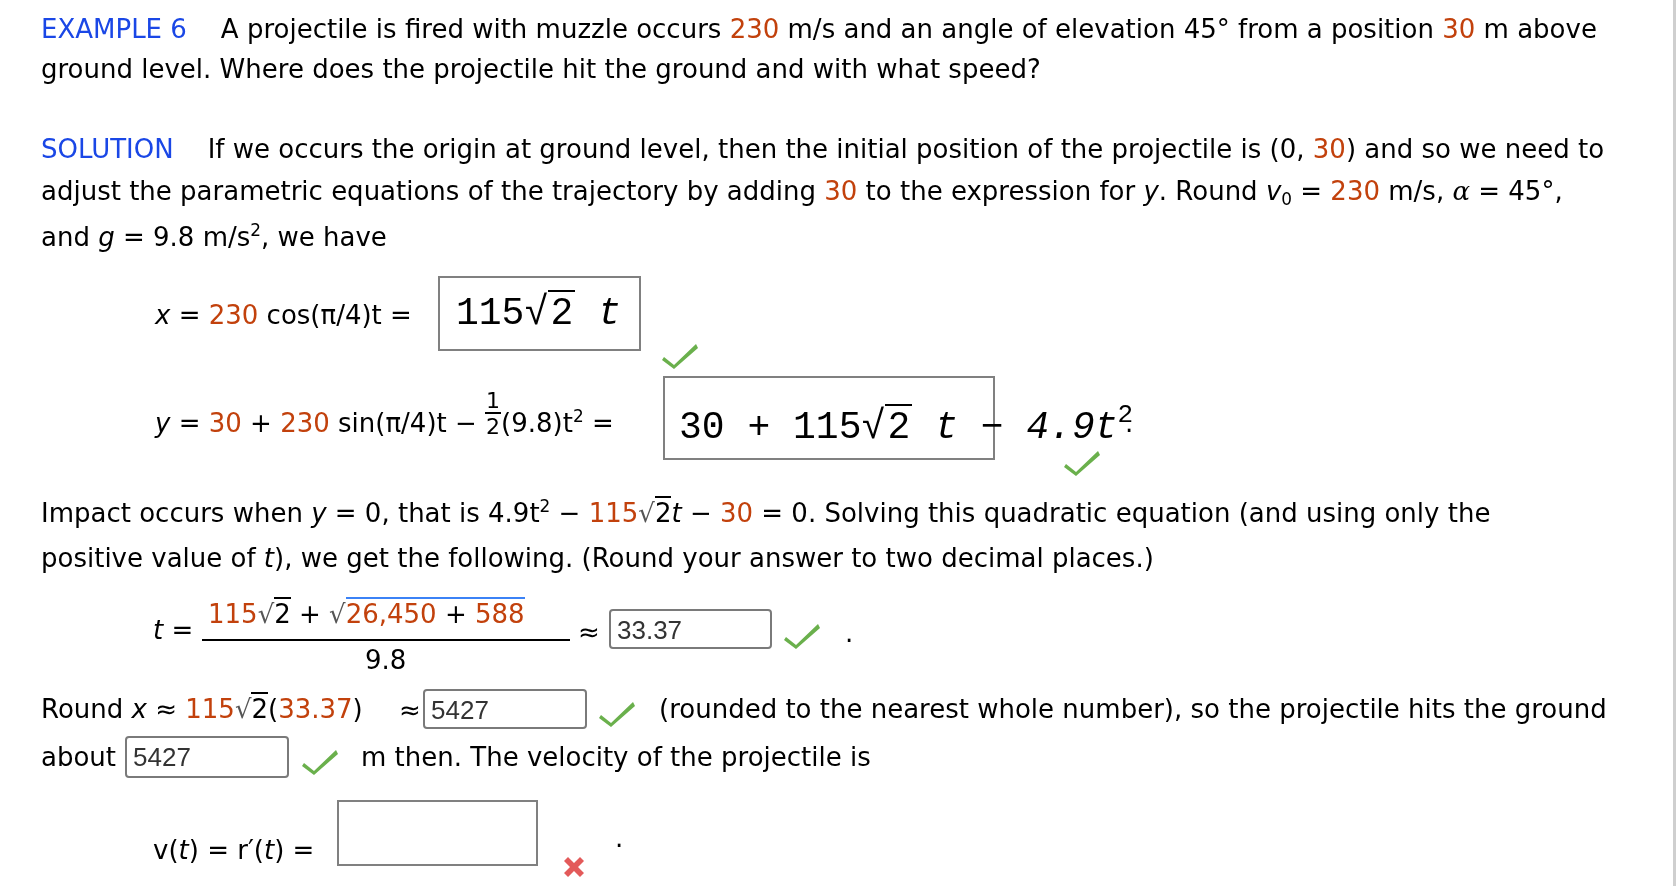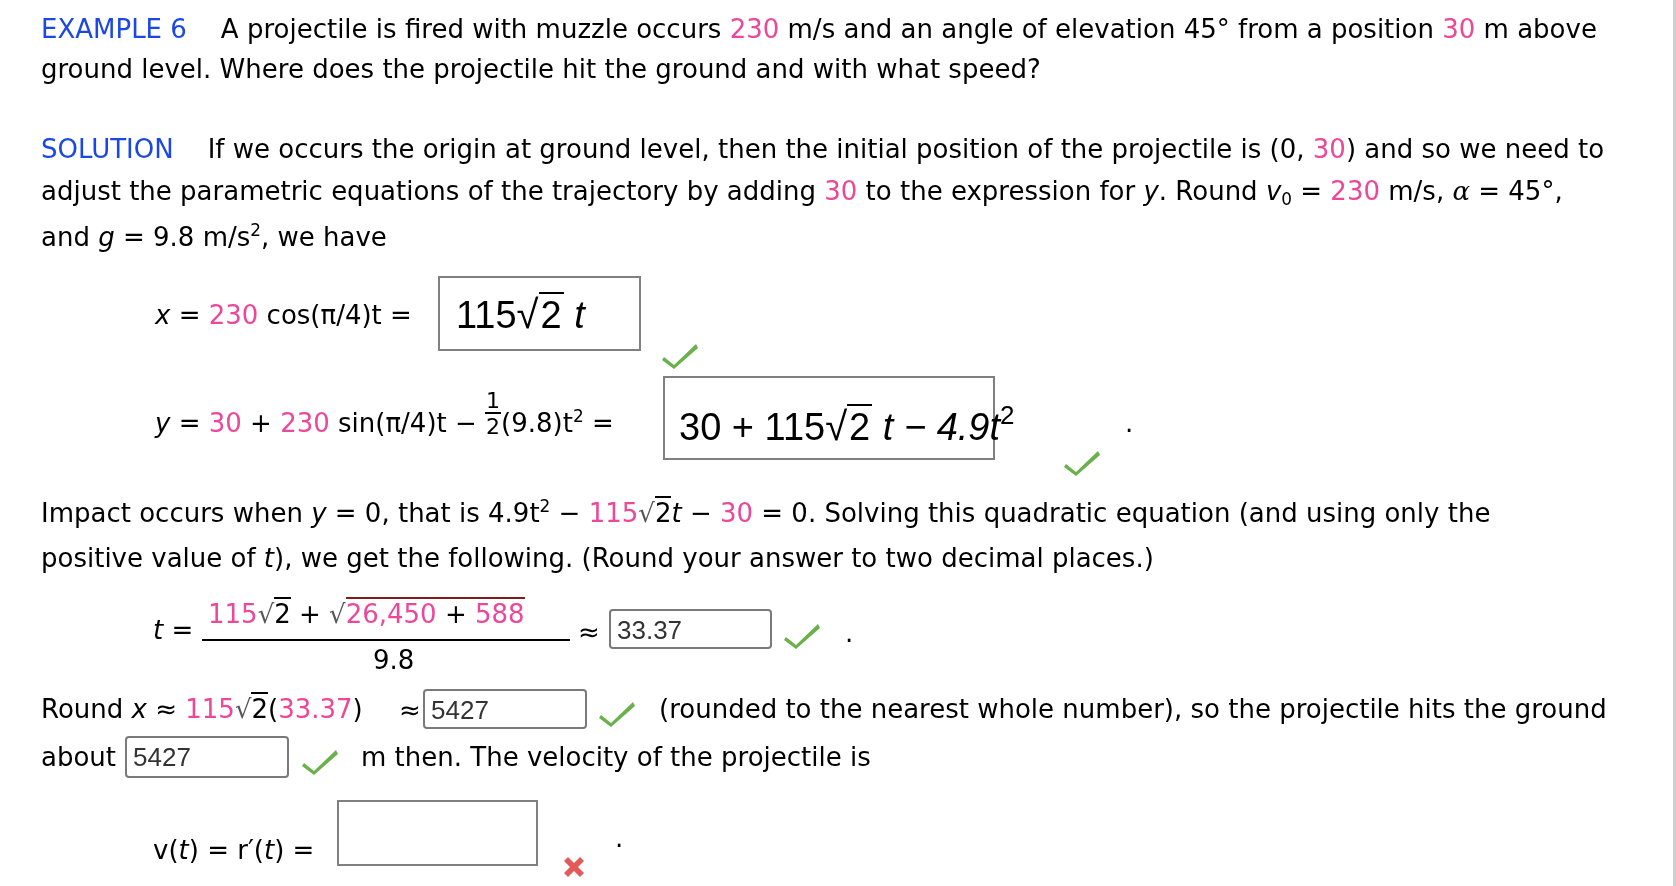--- a/index.html
+++ b/index.html
@@ -6,24 +6,24 @@
   body {
     width:1676px; height:886px; position:relative; overflow:hidden;
     background:#ffffff;
     font-family:"DejaVu Sans", sans-serif;
     font-size:26px; color:#000;
   }
   .right-border { position:absolute; right:0; top:0; width:3px; height:886px; background:#cfcfcf; }
   .abs { position:absolute; white-space:nowrap; line-height:1; }
   .blue { color:#1a47e6; }
   .bold { font-weight:normal; }
-  .red { color:#ec4899; }
+  .red { color:#c2410c; }
   .it { font-style:italic; }
   .serif { font-family:"DejaVu Serif", serif; }
-  .tex { font-family:Liberation Sans, sans-serif; font-size:38px;text-align:right; }
+  .tex { font-family:Liberation Mono, monospace; font-size:38px;text-align:right; }
   .box {
     position:absolute; border:2px solid #808080; background:#fff;
     box-sizing:border-box;
   }
   .inbox {
     position:absolute; border:2px solid #7a7a7a; border-radius:4px; background:#fff;
     box-sizing:border-box; font-family:"Liberation Sans", sans-serif; font-size:26px;
     color:#333; padding:2px 6px; line-height:34px;
   }
   .check { position:absolute; width:40px; height:30px; }
@@ -79,24 +79,24 @@
 
 <div class="abs" style="left:41px; top:498px;">
   <span>Impact occurs when  </span><span class="it">y</span><span> = 0,  that is  4.9t</span><span class="sup">2</span><span> − </span><span class="red">115</span><span style="color:#555">√</span><span style="border-top:2px solid #000;">2</span><span class="it">t</span><span> − </span><span class="red">30</span><span> = 0.  Solving this quadratic equation (and using only the</span>
 </div>
 <div class="abs" style="left:41px; top:545px;">
   <span>positive value of </span><span class="it">t</span><span>), we get the following. (Round your answer to two decimal places.)</span>
 </div>
 
 <div class="abs" style="left:153px; top:617px;"><span class="it">t =</span></div>
 <div class="abs" style="left:208px; top:601px;">
-  <span class="red">115</span><span style="color:#555">√</span><span style="border-top:2px solid #000;">2</span><span> + </span><span style="color:#555">√</span><span style="border-top:2px solid #7f1d1d;margin-top:48px;"><span class="red">26,450</span><span> + </span><span class="red">588</span></span>
+  <span class="red">115</span><span style="color:#555">√</span><span style="border-top:2px solid #000;">2</span><span> + </span><span style="color:#555">√</span><span style="border-top:2px solid #3b82f6;margin-top:48px;"><span class="red">26,450</span><span> + </span><span class="red">588</span></span>
 </div>
 <div class="frac-line" style="left:202px; top:639px; width:368px;"></div>
-<div class="abs" style="left:365px; top:647px;margin-left:8px;">9.8</div>
+<div class="abs" style="left:365px; top:647px;">9.8</div>
 <div class="abs" style="left:578px; top:619px;">≈</div>
 <div class="inbox" style="left:609px; top:609px; width:163px; height:40px;">33.37</div>
 <svg class="check" style="left:782px; top:620px;" viewBox="0 0 40 30">
   <path d="M4 17 L14 25 L36 4 L38 8 L14 29 L2 20 Z" fill="#6ab04c"></path>
 </svg>
 <div class="abs" style="left:845px; top:620px;">.</div>
 
 <div class="abs" style="left:41px; top:696px;">
   <span>Round  </span><span class="it">x</span><span> ≈ </span><span class="red">115</span><span style="color:#555">√</span><span style="border-top:2px solid #000;">2</span><span>(</span><span class="red">33.37</span><span>)</span>
 </div>

